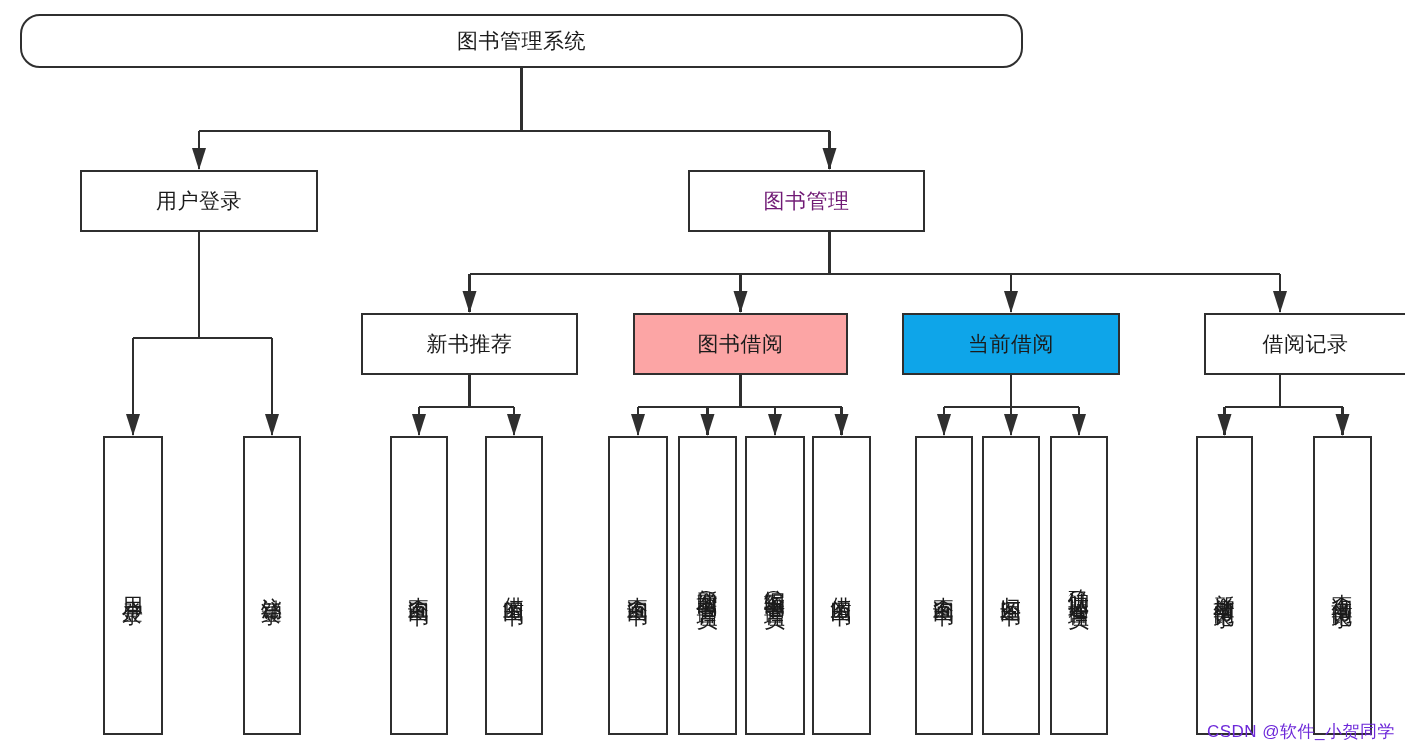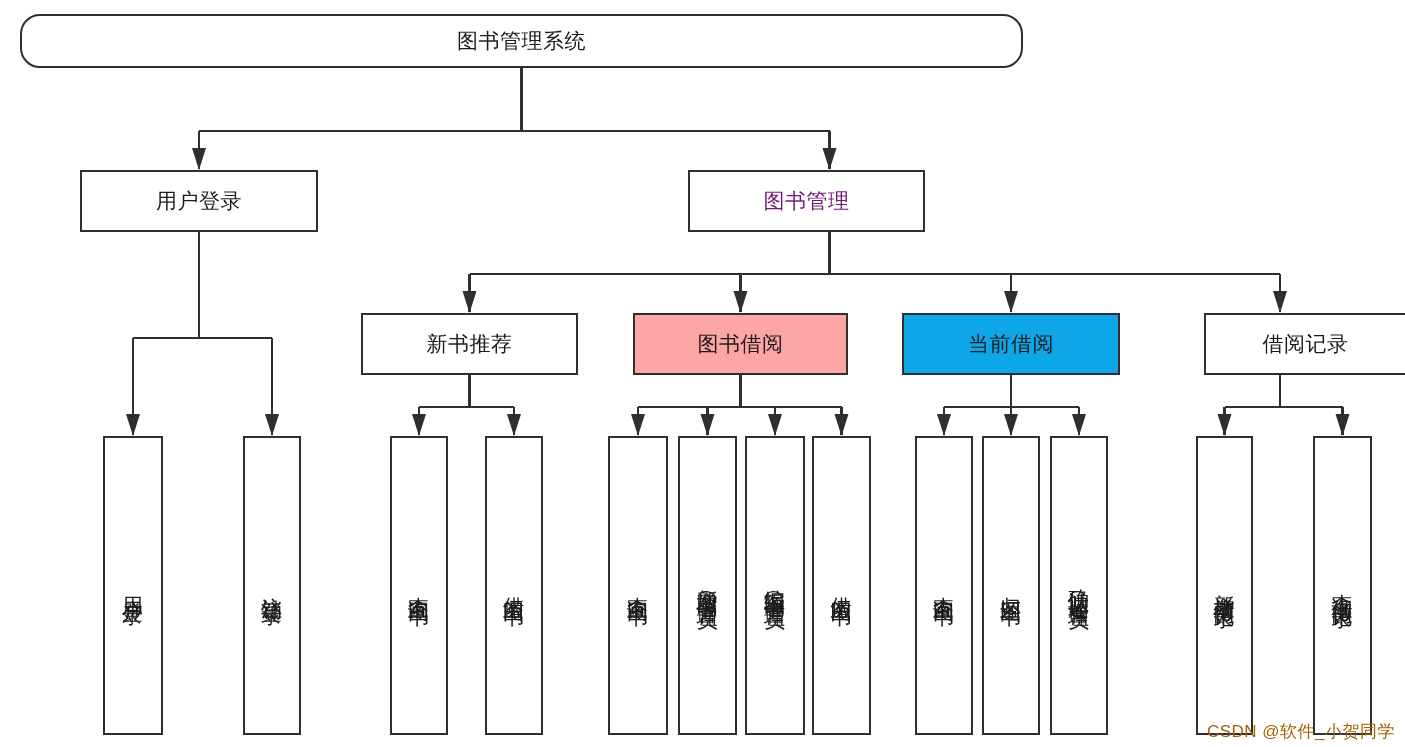--- a/index.html
+++ b/index.html
@@ -50,21 +50,21 @@
     white-space: nowrap;
   }
   .node .hlabel {
     white-space: nowrap;
   }
   #watermark {
     position: absolute;
     right: 10px;
     bottom: 4px;
     font-size: 17px;
-    color: #a16207;
+    color: #6d28d9;
     white-space: nowrap;
     letter-spacing: 0.5px;
   }
 </style>
 </head>
 <body>
 
 <div id="canvas">
   <svg id="edges" viewBox="0 0 1405 747">
       <line x1="521.5" y1="68" x2="521.5" y2="131" stroke="#2f2f2f" stroke-width="2.5" shape-rendering="crispEdges"></line>

